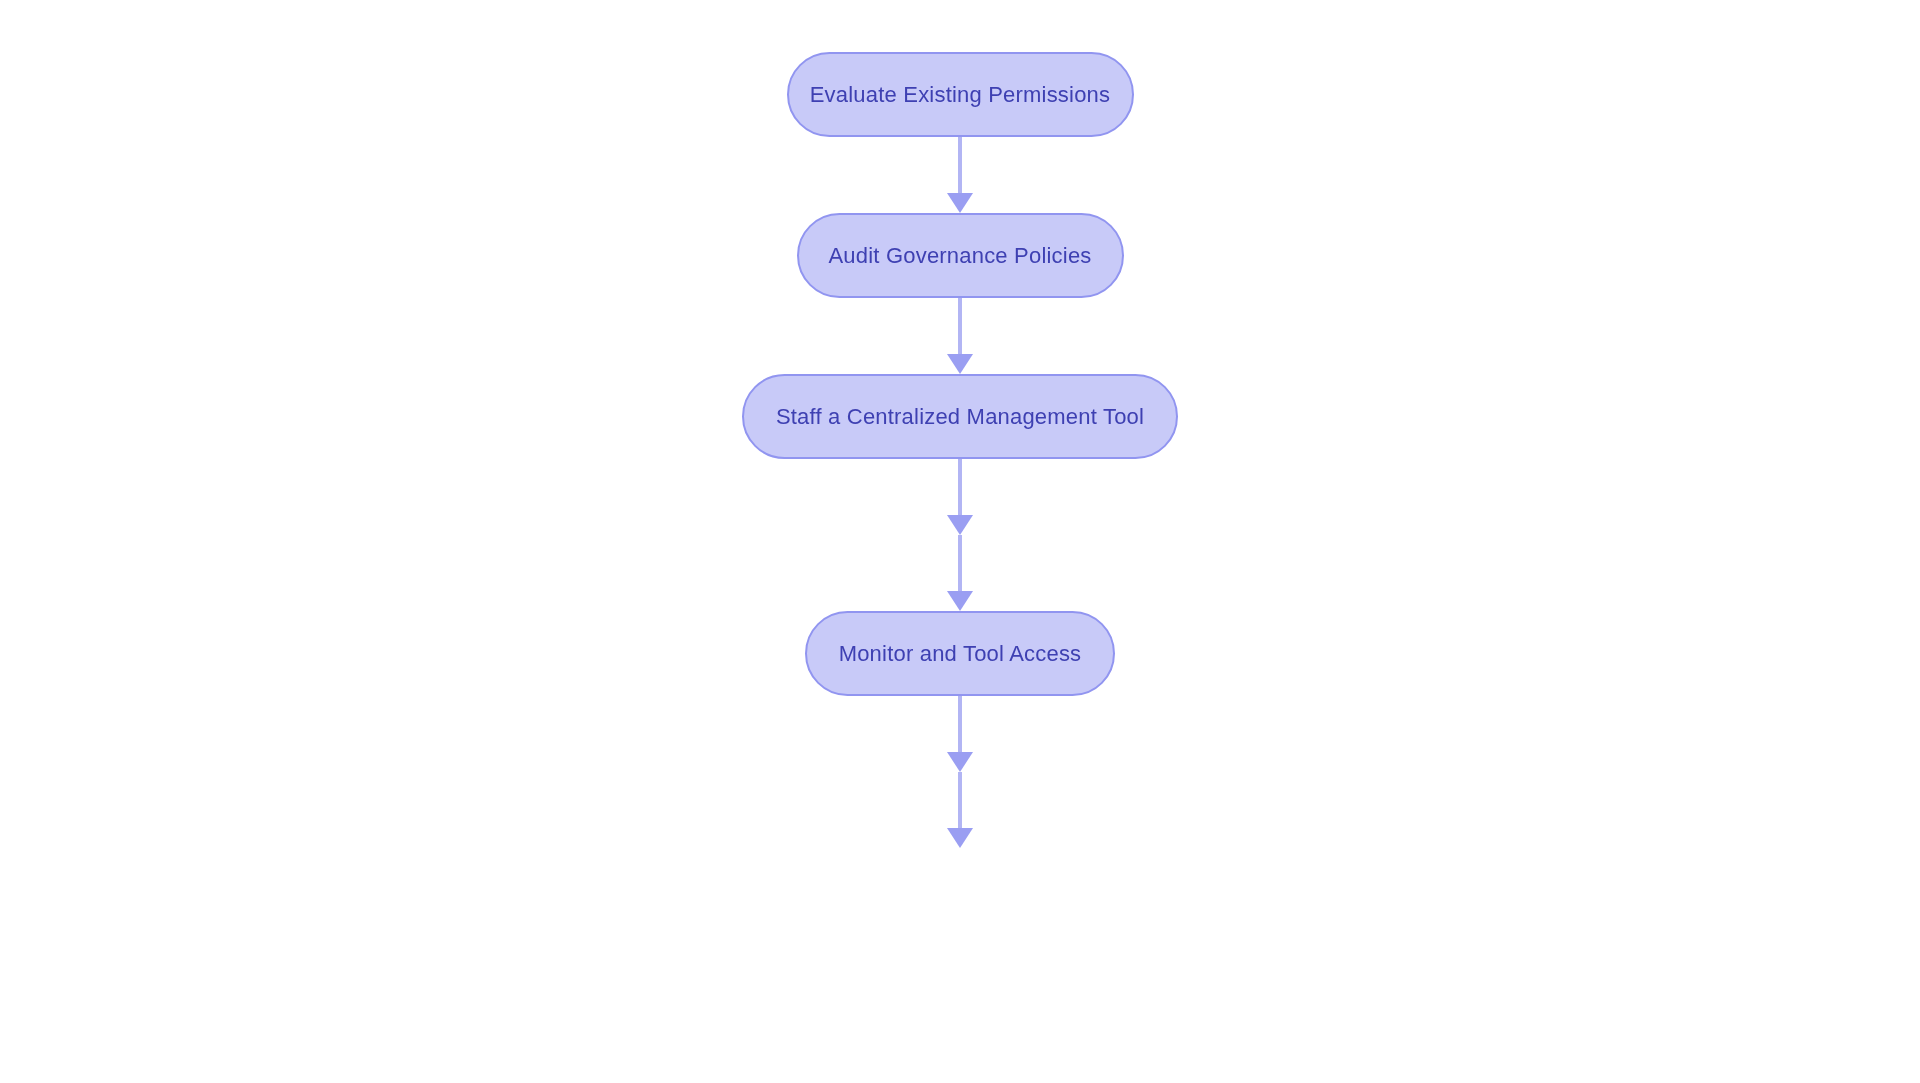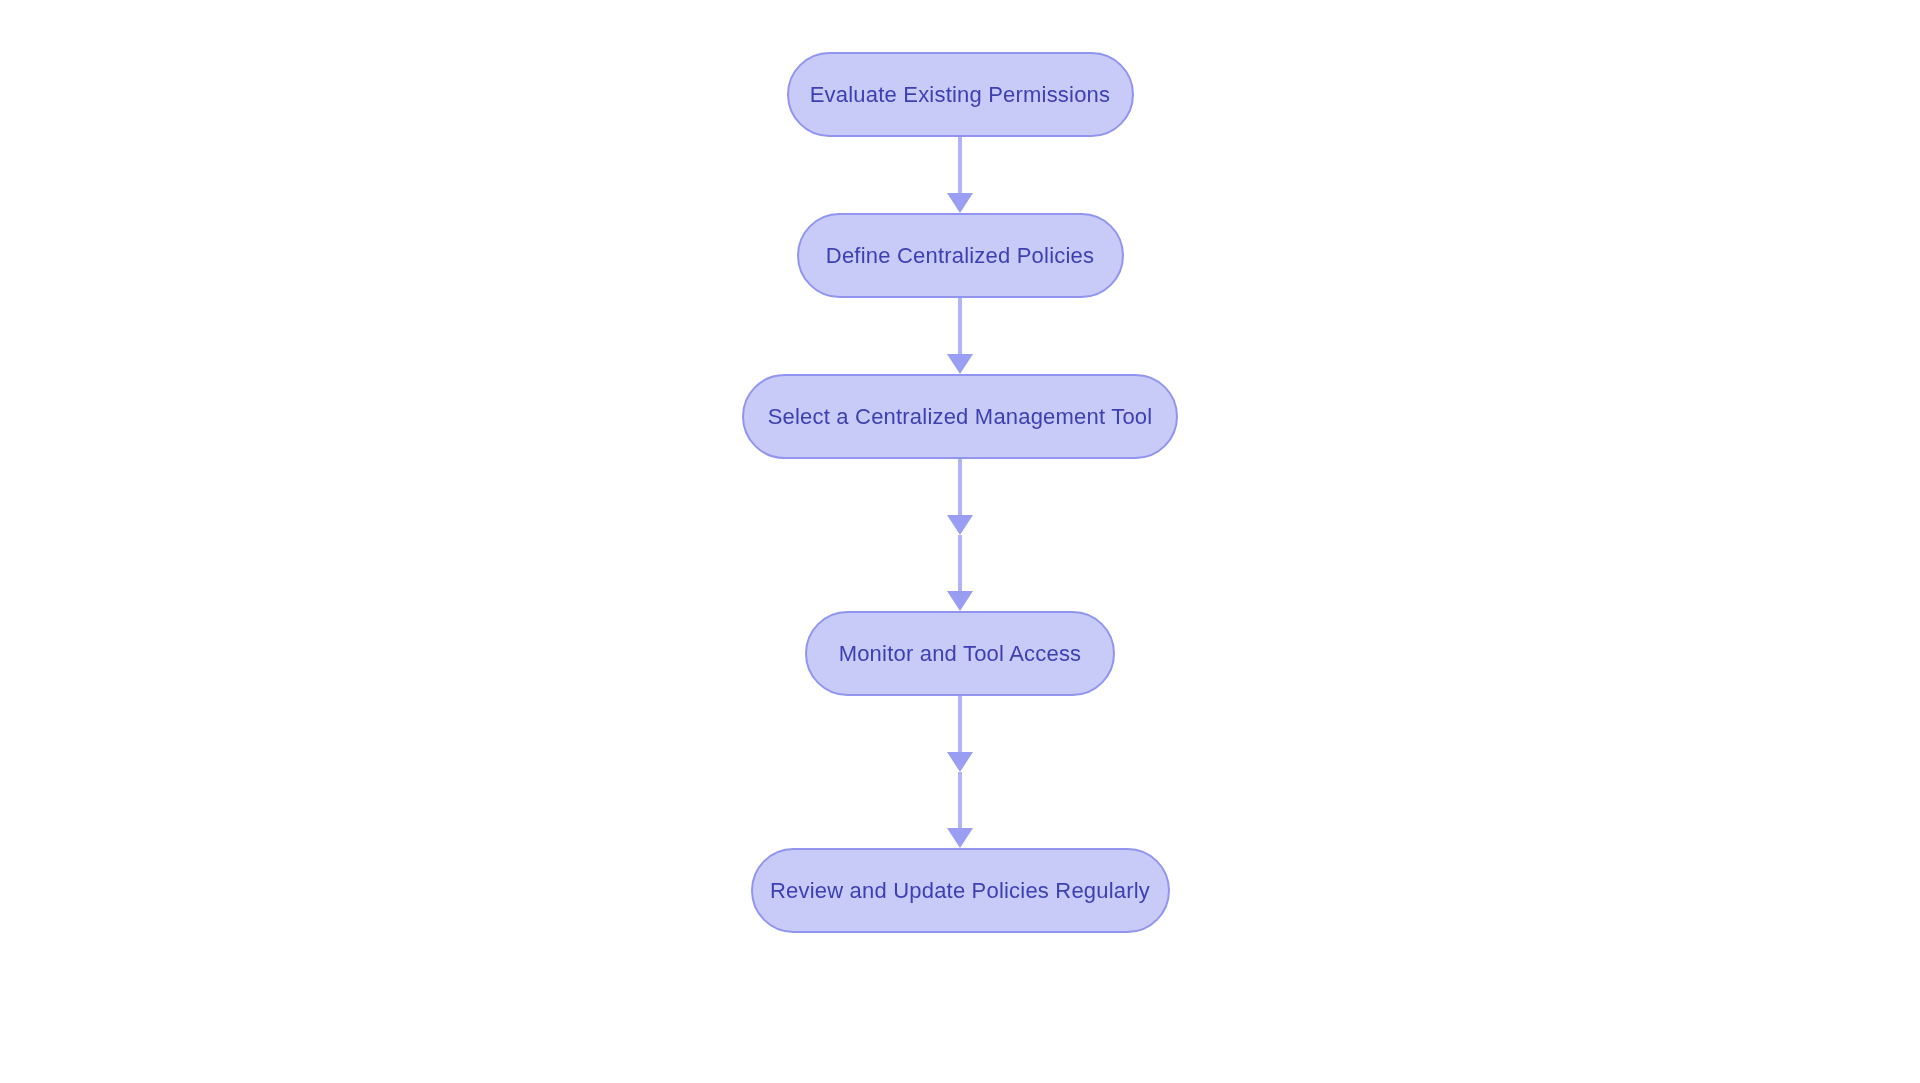--- a/index.html
+++ b/index.html
@@ -77,30 +77,30 @@
   <div class="node" style="width:347px">
     <span class="node-label">Evaluate Existing Permissions</span>
   </div>
 
   <div class="arrow">
     <div class="arrow-line"></div>
     <div class="arrow-head"></div>
   </div>
 
   <div class="node" style="width:327px">
-    <span class="node-label">Define Centralized Policies</span>
+    <span class="node-label">Audit Governance Policies</span>
   </div>
 
   <div class="arrow">
     <div class="arrow-line"></div>
     <div class="arrow-head"></div>
   </div>
 
   <div class="node" style="width:436px">
-    <span class="node-label">Select a Centralized Management Tool</span>
+    <span class="node-label">Staff a Centralized Management Tool</span>
   </div>
 
   <div class="arrow">
     <div class="arrow-line"></div>
     <div class="arrow-head"></div>
   </div>
 
 
   <div class="arrow">
     <div class="arrow-line"></div>
@@ -115,17 +115,14 @@
     <div class="arrow-line"></div>
     <div class="arrow-head"></div>
   </div>
 
 
   <div class="arrow">
     <div class="arrow-line"></div>
     <div class="arrow-head"></div>
   </div>
 
-  <div class="node" style="width:419px">
-    <span class="node-label">Review and Update Policies Regularly</span>
-  </div>
 
 </div>
 
 </body></html>

